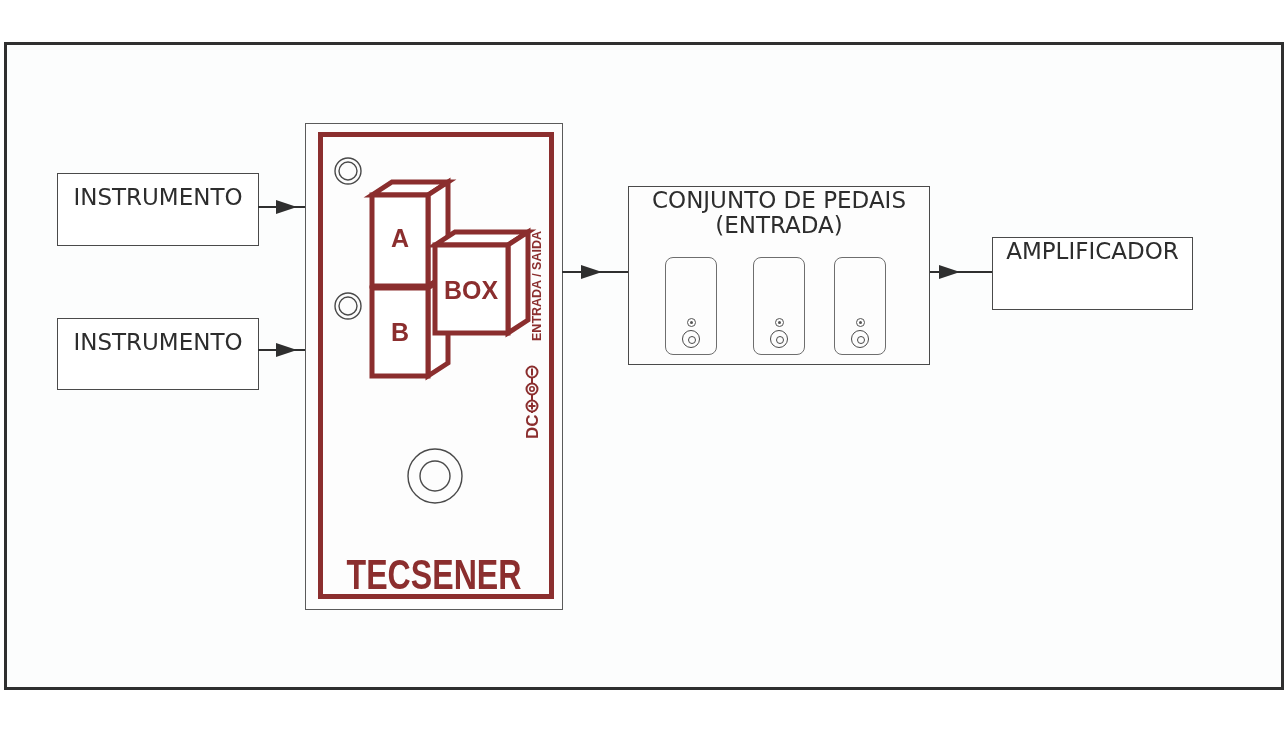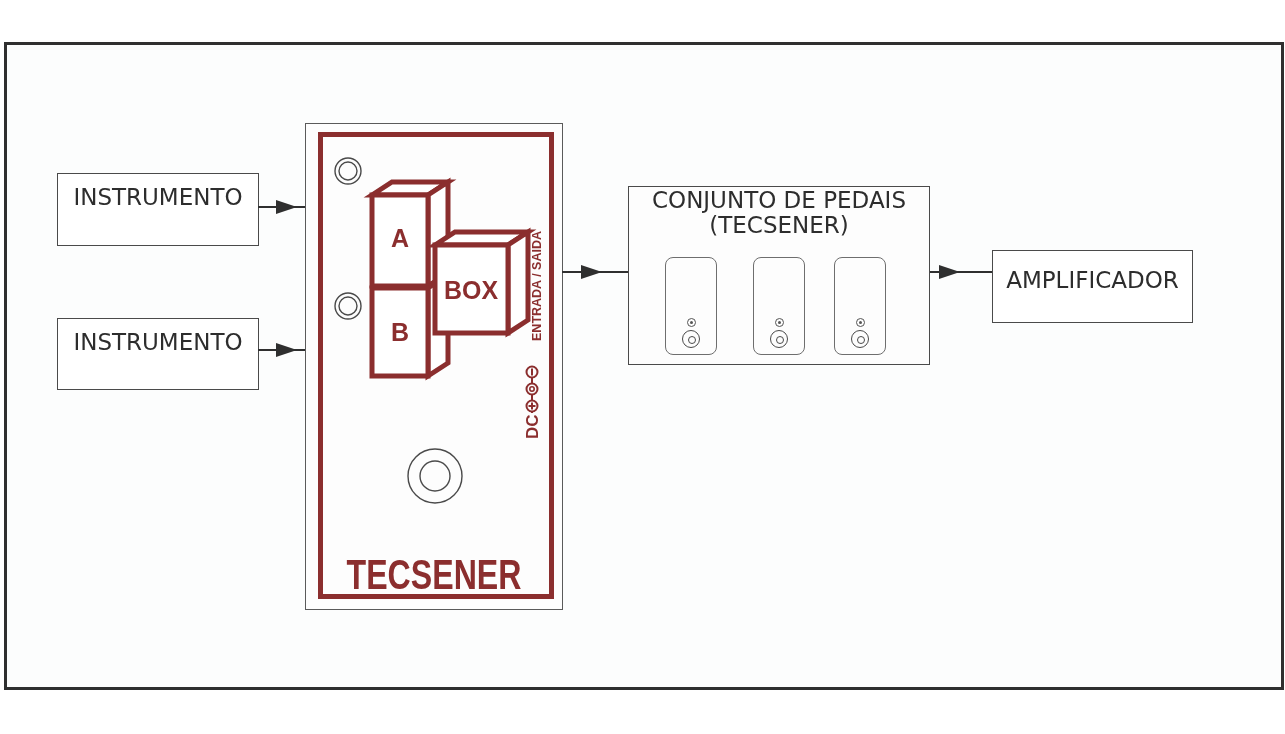--- a/index.html
+++ b/index.html
@@ -14,21 +14,21 @@
          color: #2d2d2d; text-align: center; font-size: 23px; }
 
   .instrument { left: 57px; width: 202px; height: 73px; padding-top: 10px; }
   .instrument.top { top: 173px; }
   .instrument.bottom { top: 318px; height: 72px; }
 
   .pedalset { left: 628px; top: 186px; width: 302px; height: 179px; background: #fdfdfd; }
   .pedalset .t1 { font-size: 23px; line-height: 26px; }
   .pedalset .t2 { font-size: 23px; line-height: 25px; }
 
-  .amplifier { left: 992px; top: 250px; width: 201px; height: 73px; padding-top: 16px; }
+  .amplifier { left: 992px; top: 237px; width: 201px; height: 73px; }
 
   .mini-pedal { position: absolute; top: 70px; width: 52px; height: 98px;
                 border: 1px solid #6e6e6e; border-radius: 8px; background: #fdfdfd; }
   .mini-pedal .knob { position: absolute; left: 50%; top: 60px; width: 9px; height: 9px;
                       margin-left: -4.5px; border: 1px solid #555; border-radius: 50%; }
   .mini-pedal .knob::after { content: ""; position: absolute; left: 2px; top: 2px;
                       width: 3px; height: 3px; border-radius: 50%; background: #555; }
   .mini-pedal .fsw { position: absolute; left: 50%; top: 72px; width: 18px; height: 18px;
                       margin-left: -9px; border: 1.3px solid #4a4a4a; border-radius: 50%; }
   .mini-pedal .fsw::after { content: ""; position: absolute; left: 5px; top: 5px;
@@ -111,21 +111,21 @@
     </g>
 
     <text x="434" y="589" text-anchor="middle" font-size="43" font-weight="bold" fill="#8b2e2e" textLength="175" lengthAdjust="spacingAndGlyphs">TECSENER</text>
   </svg>
 
   <div class="aline" style="left:562px; top:271px; width:66px;"></div>
   <div class="ahead" style="left:581px; top:265px;"></div>
 
   <div class="box pedalset">
     <div class="t1">CONJUNTO DE PEDAIS</div>
-    <div class="t2">(TECSENER)</div>
+    <div class="t2">(ENTRADA)</div>
     <div class="mini-pedal" style="left:36px;">
       <div class="knob"></div>
       <div class="fsw"></div>
     </div>
     <div class="mini-pedal" style="left:124px;">
       <div class="knob"></div>
       <div class="fsw"></div>
     </div>
     <div class="mini-pedal" style="left:205px;">
       <div class="knob"></div>

